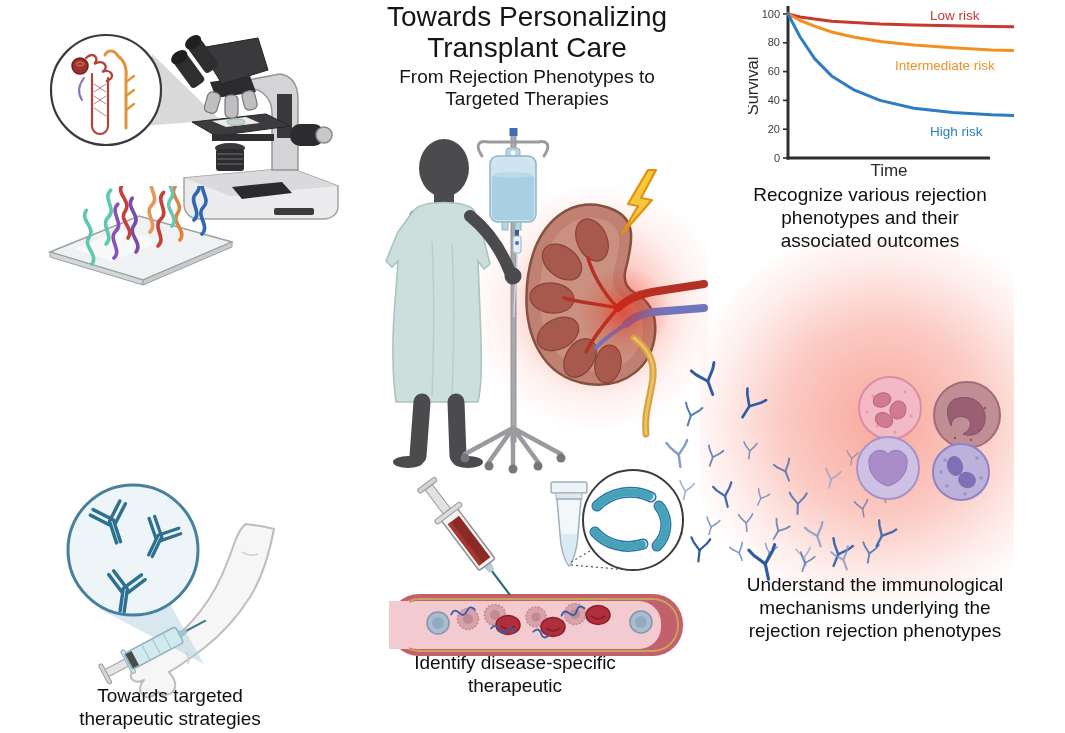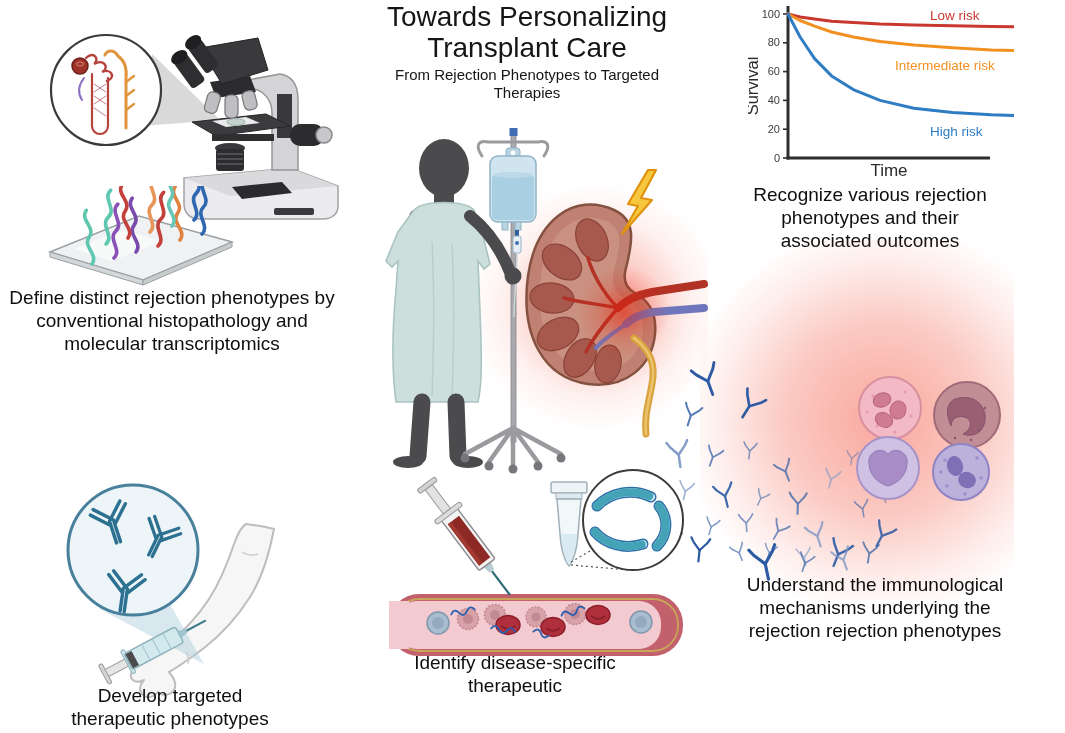--- a/index.html
+++ b/index.html
@@ -2,21 +2,21 @@
 <html><head>
 <meta charset="utf-8">
 <style>
   html,body{margin:0;padding:0;background:#ffffff;}
   #canvas{position:relative;width:1014px;height:733px;background:#ffffff;overflow:hidden;
           font-family:"Liberation Sans",sans-serif;color:#111;}
   .abs{position:absolute;}
   .caption{position:absolute;text-align:center;font-size:19px;line-height:1.22;color:#0f0f0f;}
   .title-wrap{position:absolute;left:347px;top:2px;width:360px;text-align:center;}
   .title-main{font-size:28px;line-height:1.1;font-weight:500;color:#151515;}
-  .title-sub{font-size:15px;line-height:1.2;font-weight:400;color:#151515;width:330px;margin:2px auto 0;}
+  .title-sub{font-size:19px;line-height:1.2;font-weight:400;color:#151515;width:330px;margin:2px auto 0;}
   svg{display:block;}
   .glow{position:absolute;left:700px;top:240px;width:365px;height:360px;pointer-events:none;
         background:radial-gradient(ellipse at center, rgba(242,80,58,0.50) 0%, rgba(242,80,58,0.30) 38%, rgba(243,104,84,0.12) 62%, rgba(255,255,255,0) 78%);}
 </style>
 </head>
 <body>
 
 <div id="canvas">
 
   <div class="title-wrap">
@@ -116,21 +116,20 @@
         <path d="M0,0 c8,-9 -8,-18 0,-27 c8,-9 -8,-18 0,-27" transform="translate(140,54) rotate(-5)" stroke="#e2823f"></path>
         <path d="M0,0 c8,-9 -8,-18 0,-27 c8,-9 -8,-18 0,-27" transform="translate(162,48) rotate(3)" stroke="#2f67b1"></path>
         <path d="M0,0 c8,-9 -8,-18 0,-27 c8,-9 -8,-18 0,-27" transform="translate(66,58) rotate(5)" stroke="#5fc6b0"></path>
         <path d="M0,0 c8,-9 -8,-18 0,-27 c8,-9 -8,-18 0,-27" transform="translate(88,52) rotate(-6)" stroke="#c4403a"></path>
         <path d="M0,0 c8,-9 -8,-18 0,-27 c8,-9 -8,-18 0,-27" transform="translate(110,46) rotate(4)" stroke="#e8955a"></path>
         <path d="M0,0 c8,-9 -8,-18 0,-27 c8,-9 -8,-18 0,-27" transform="translate(132,40) rotate(-3)" stroke="#66c7b4"></path>
         <path d="M0,0 c8,-9 -8,-18 0,-27 c8,-9 -8,-18 0,-27" transform="translate(154,34) rotate(5)" stroke="#2f67b1"></path>
       </g>
   </svg>
 
-  <div class="caption" style="left:2px;top:286px;width:340px">Define distinct rejection phenotypes by conventional histopathology and molecular transcriptomics</div>
 
   <svg class="abs" style="left:352px;top:112px" width="356" height="372" viewBox="0 0 356 372">
     <defs>
       <radialGradient id="gl" cx="50%" cy="50%" r="50%">
         <stop offset="0%" stop-color="rgba(242,72,48,0.50)"></stop>
         <stop offset="45%" stop-color="rgba(242,72,48,0.25)"></stop>
         <stop offset="72%" stop-color="rgba(242,72,48,0.08)"></stop>
         <stop offset="100%" stop-color="rgba(242,72,48,0)"></stop>
       </radialGradient>
       <radialGradient id="hs" cx="50%" cy="50%" r="50%">
@@ -331,21 +330,21 @@
       <rect x="0" y="-4" width="26" height="8" fill="#e6e6e6" stroke="#a5a5a5"></rect>
       <rect x="22" y="-13" width="4" height="26" rx="1.5" fill="#cfe5ea" stroke="#8fb3bd"></rect>
       <rect x="24" y="-9" width="58" height="18" rx="3" fill="#d2e9ee" stroke="#8fb3bd" stroke-width="1.5"></rect>
       <rect x="25" y="-8" width="7" height="16" fill="#4a4a4d"></rect>
       <path d="M44,-9 V9 M56,-9 V9 M68,-9 V9" stroke="#9fc3cc" stroke-width="1"></path>
       <polygon points="82,-4 90,-2 90,2 82,4" fill="#9fc3cc"></polygon>
       <line x1="90" y1="0" x2="112" y2="0" stroke="#3e7a8a" stroke-width="2"></line>
     </g>
   </svg>
 
-  <div class="caption" style="left:55px;top:684px;width:230px">Develop targeted therapeutic phenotypes</div>
+  <div class="caption" style="left:55px;top:684px;width:230px">Towards targeted therapeutic strategies</div>
 
   <svg class="abs" style="left:383px;top:462px" width="312" height="208" viewBox="0 0 312 208">
 
     <g>
       <rect x="6" y="132" width="294" height="62" rx="30" fill="#c2606c"></rect>
       <rect x="11" y="137" width="284" height="52" rx="25" fill="none" stroke="#c9a558" stroke-width="1.8"></rect>
       <rect x="12" y="139" width="266" height="48" rx="22" fill="#f2cad0"></rect>
       <rect x="6" y="139" width="20" height="48" fill="#f2cad0"></rect>
 
       <g>

